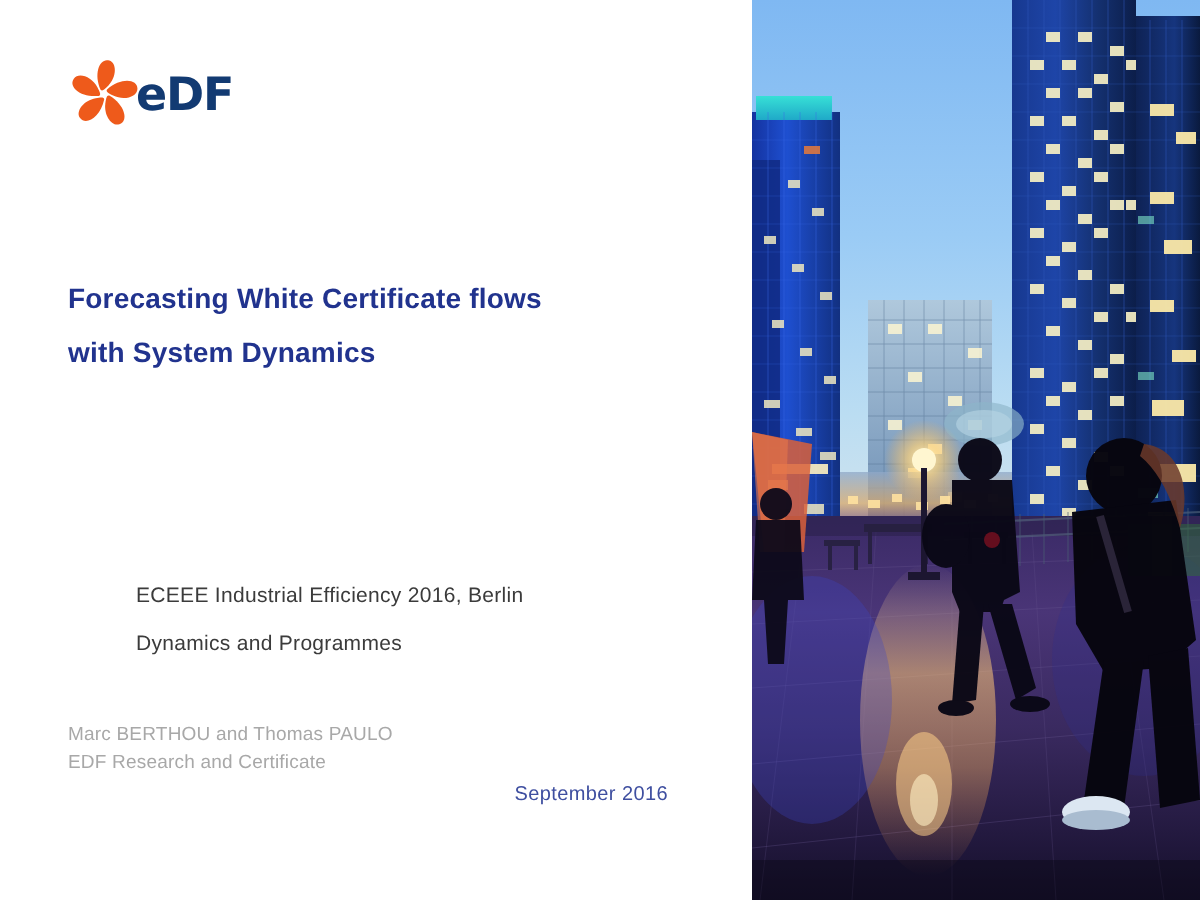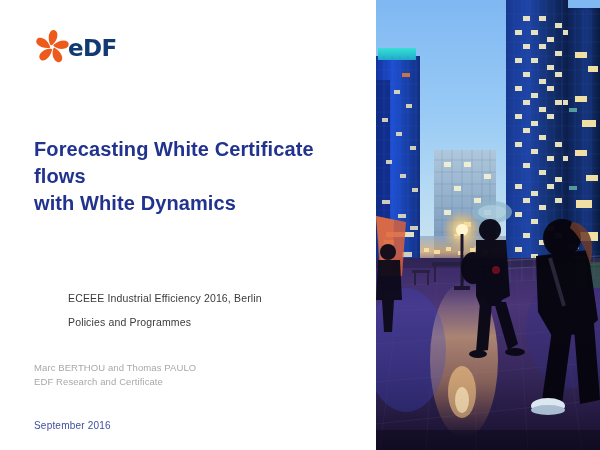--- a/index.html
+++ b/index.html
@@ -58,21 +58,21 @@
     position: relative;
     top: 1px;
   }
 
   
   .title {
     position: absolute;
     left: 34px;
     top: 136px;
     width: 330px;
-    font-size: 20px;
+    font-size: 14px;
     font-weight: bold;
     line-height: 27px;
     color: #21338e;
     letter-spacing: 0.1px;
   }
   .title .line { display: block; }
 
   
   .event {
     position: absolute;
@@ -97,23 +97,23 @@
     line-height: 14px;
     color: #a8a8a8;
     letter-spacing: 0.1px;
   }
   .authors .line { display: block; }
 
   
   .date {
     position: absolute;
     left: 34px;
-    top: 420px;
+    top: 392px;
     width: 300px;
-    text-align: left;
+    text-align: right;
     font-size: 10px;
     color: #3f4fa0;
     letter-spacing: 0.2px;
   }
 
   
   .photo {
     position: absolute;
     left: 376px;
     top: 0;
@@ -154,26 +154,26 @@
               </g>
             </g>
           </g>
         </svg>
       </span>
       <span class="logo-word">eDF</span>
     </div>
 
     <div class="title">
       <span class="line">Forecasting White Certificate flows</span>
-      <span class="line">with White Dynamics</span>
+      <span class="line">with System Dynamics</span>
     </div>
 
     <div class="event">
       <span class="line">ECEEE Industrial Efficiency 2016, Berlin</span>
-      <span class="line">Policies and Programmes</span>
+      <span class="line">Dynamics and Programmes</span>
     </div>
 
     <div class="authors">
       <span class="line">Marc BERTHOU and Thomas PAULO</span>
       <span class="line">EDF Research and Certificate</span>
     </div>
 
     <div class="date">September 2016</div>
   </div>
 

